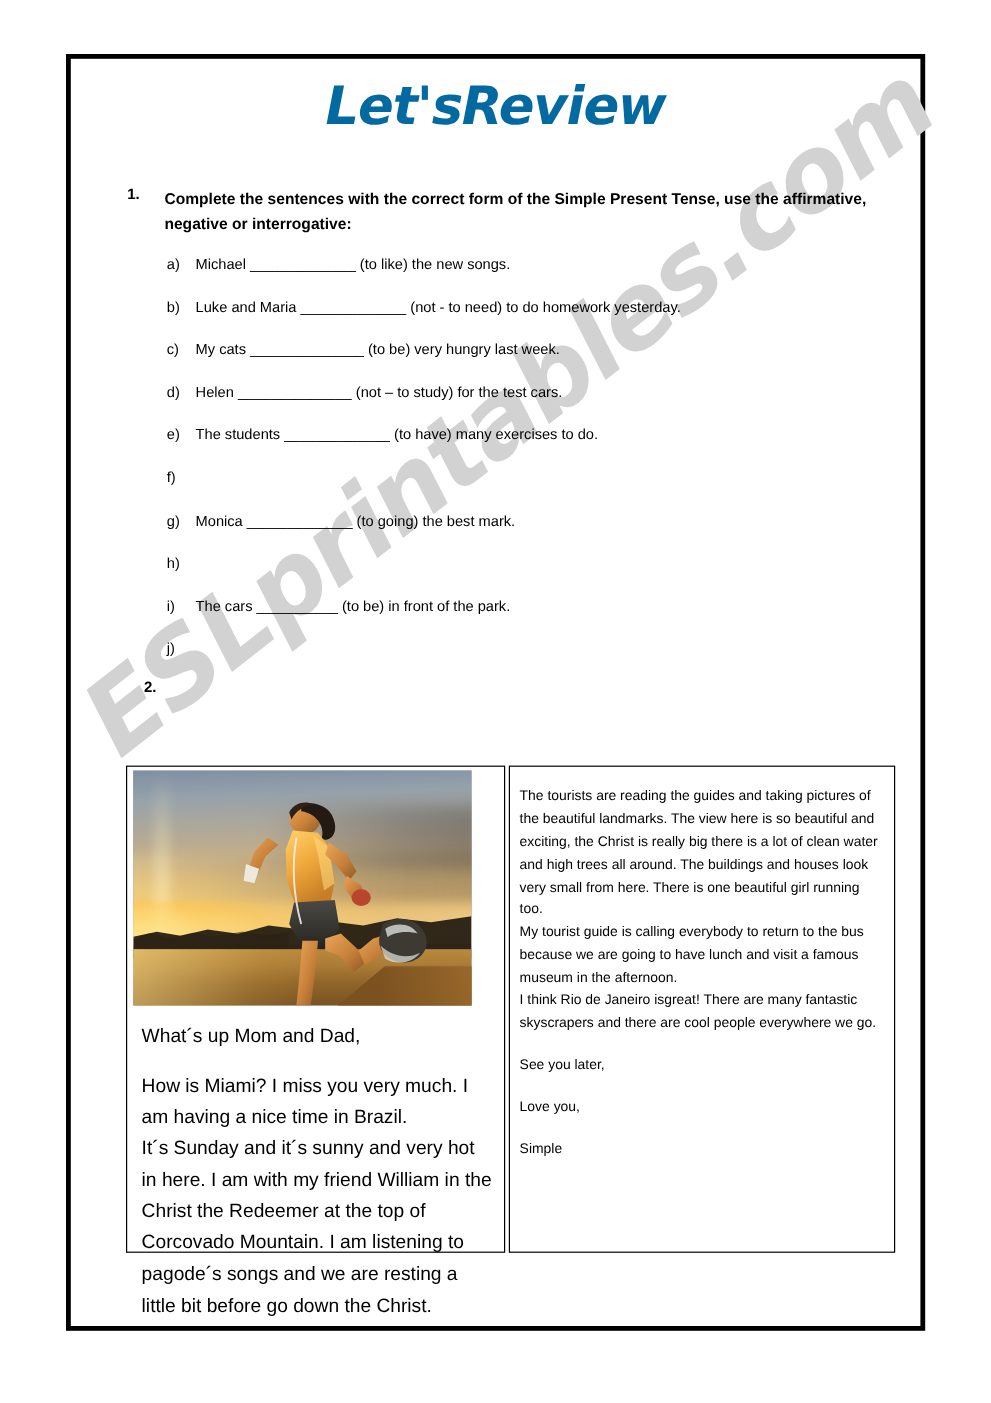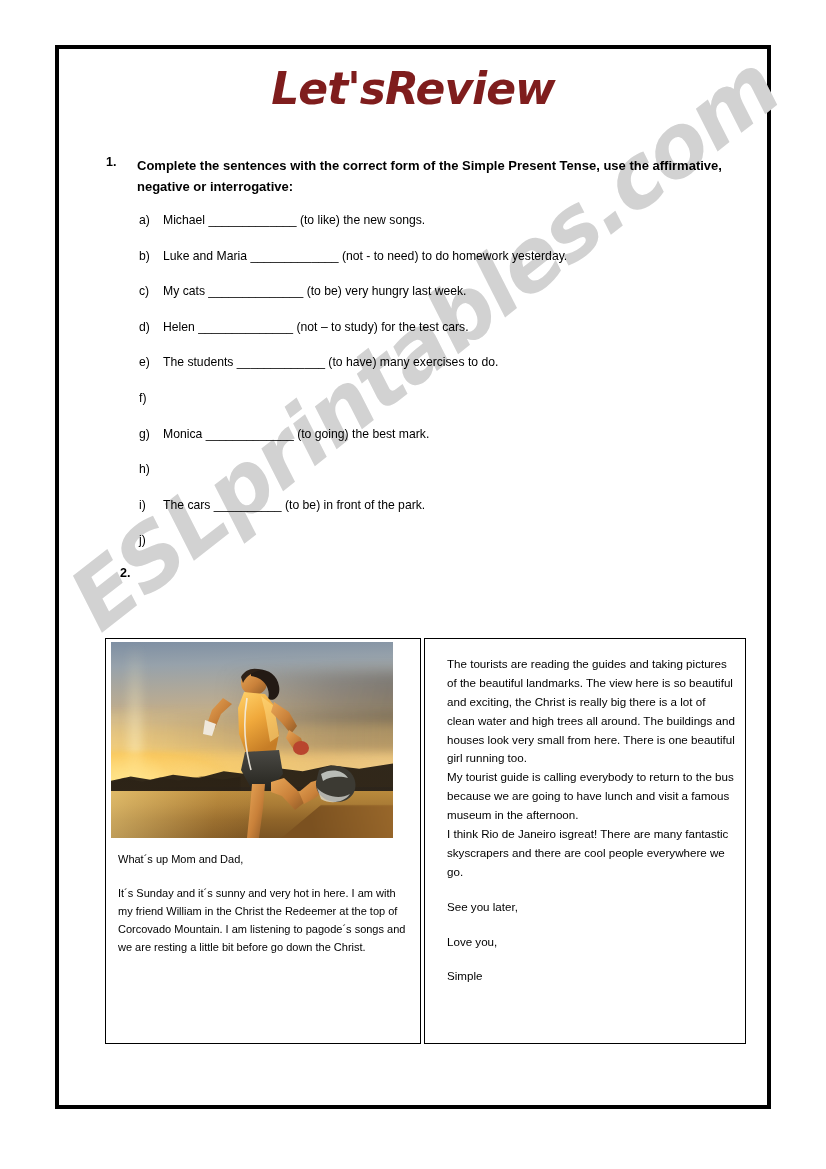--- a/index.html
+++ b/index.html
@@ -69,21 +69,21 @@
     position: absolute;
     left: 55px;
     top: 63px;
     width: 716px;
     text-align: center;
     font-family: "DejaVu Sans", sans-serif;
     font-size: 44px;
     font-weight: bold;
     font-style: italic;
     letter-spacing: -1px;
-    color: #7f1d1d;
+    color: #0369a1;
   }
 
   
   .task1 {
     position: absolute;
     left: 106px;
     top: 155px;
     width: 640px;
   }
   .task-row {
@@ -144,21 +144,21 @@
     box-sizing: border-box;
   }
   .tbl-right {
     position: absolute;
     left: 424px;
     top: 638px;
     width: 322px;
     height: 406px;
     border: 1.5px solid #000000;
     box-sizing: border-box;
-    padding: 16px 10px 0 22px;
+    padding: 16px 10px 0 8px;
   }
 
   
   .photo {
     position: absolute;
     left: 5px;
     top: 3px;
     width: 282px;
     height: 196px;
     overflow: hidden;
@@ -238,21 +238,21 @@
 
   
   .runner { position: absolute; left: 0; top: 0; width: 100%; height: 100%; }
 
   
   .letter-left {
     position: absolute;
     left: 12px;
     top: 212px;
     width: 292px;
-    font-size: 11px;
+    font-size: 16px;
     line-height: 1.63;
   }
   .letter-left p { margin: 0; }
   .gap { height: 16px; }
 
   
   .letter-right {
     font-size: 11.6px;
     line-height: 1.63;
   }
@@ -381,20 +381,21 @@
         <path d="M210 132 C220 126 232 128 237 136 C230 134 219 134 212 139 Z" fill="#cfd4cf" opacity="0.85"></path>
         <path d="M206 146 C214 154 228 158 239 152 C234 160 220 163 210 157 Z" fill="#e4e6e0" opacity="0.7"></path>
 
         <path d="M136 56 C132 80 134 106 140 128" stroke="#f2ede2" stroke-width="1.6" fill="none" opacity="0.9"></path>
       </svg>
     </div>
 
     <div class="letter-left">
       <p>What´s up Mom and Dad,</p>
       <div class="gap"></div>
+      <p>How is Miami? I miss you very much. I am having a nice time in Brazil.</p>
       <p>It´s Sunday and it´s sunny and very hot in here. I am with my friend William in the Christ the Redeemer at the top of Corcovado Mountain. I am listening to pagode´s songs and we are resting a little bit before go down the Christ.</p>
     </div>
   </div>
 
   <div class="tbl-right">
     <div class="letter-right">
       <p>The tourists are reading the guides and taking pictures of the beautiful landmarks. The view here is so beautiful and exciting, the Christ is really big there is a lot of clean water and  high trees all around. The buildings and houses look very small from here. There is one beautiful girl running too.</p>
       <p>My tourist guide is calling everybody to return to the bus because we are going to have lunch and visit a famous museum in the afternoon.</p>
       <p>I think Rio de Janeiro isgreat! There are many fantastic skyscrapers and there are cool people everywhere we go.</p>
       <div class="gap"></div>

